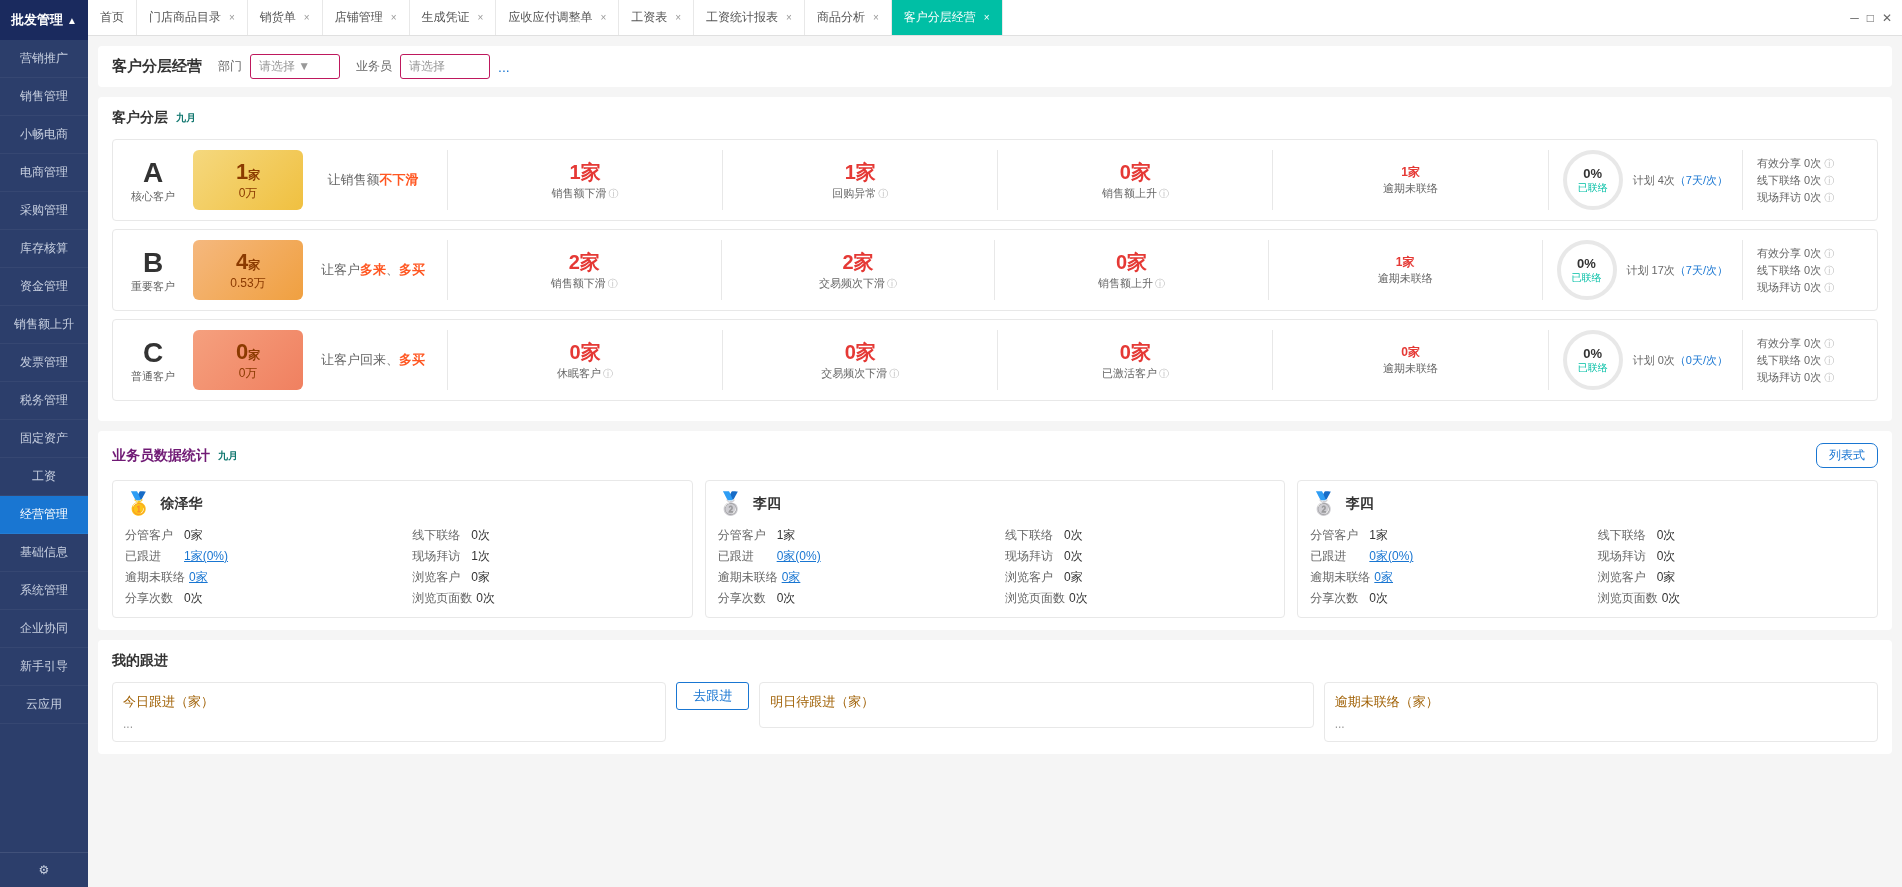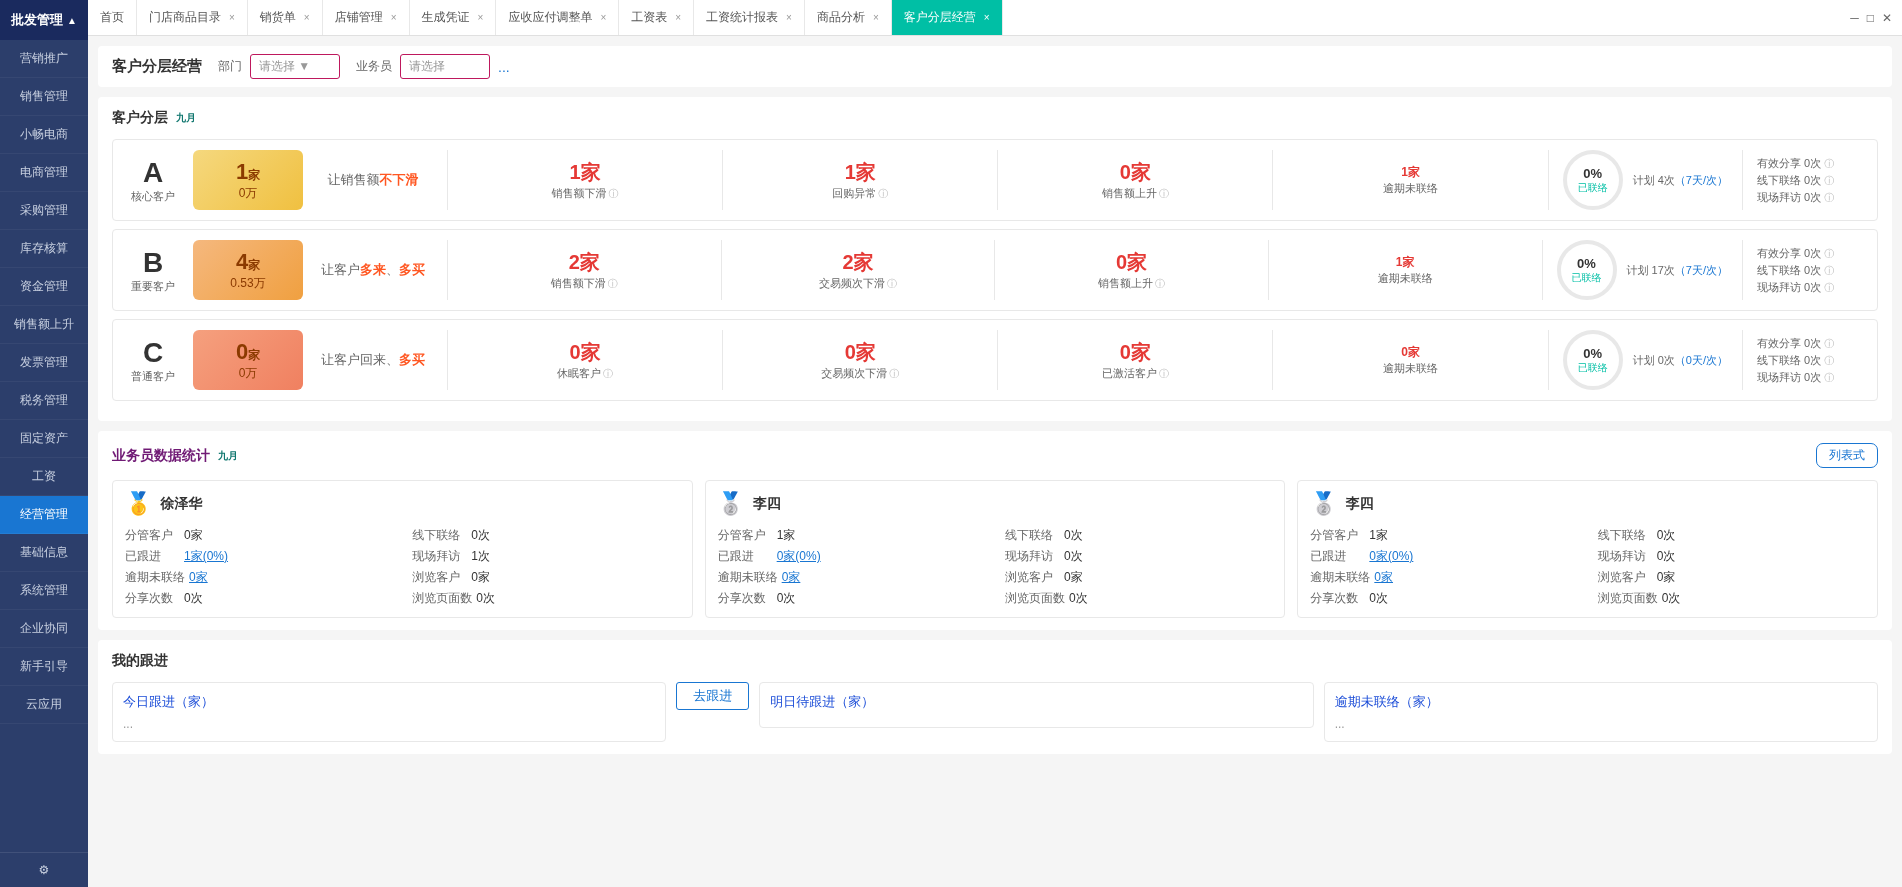--- a/index.html
+++ b/index.html
@@ -297,21 +297,21 @@
       display: grid;
       grid-template-columns: 1fr auto 1fr 1fr;
       gap: 10px;
       align-items: start;
     }
     .followup-box {
       border: 1px solid #e8e8e8;
       border-radius: 4px;
       padding: 10px;
     }
-    .followup-box-title { font-size: 13px; color: #1d4ed8; margin-bottom: 6px; }
+    .followup-box-title { font-size: 13px; color: #a16207; margin-bottom: 6px; }
     .followup-btn {
       background: #fff;
       border: 1px solid #1976d2;
       color: #1976d2;
       padding: 4px 16px;
       border-radius: 3px;
       cursor: pointer;
       font-size: 13px;
       align-self: center;
     }

